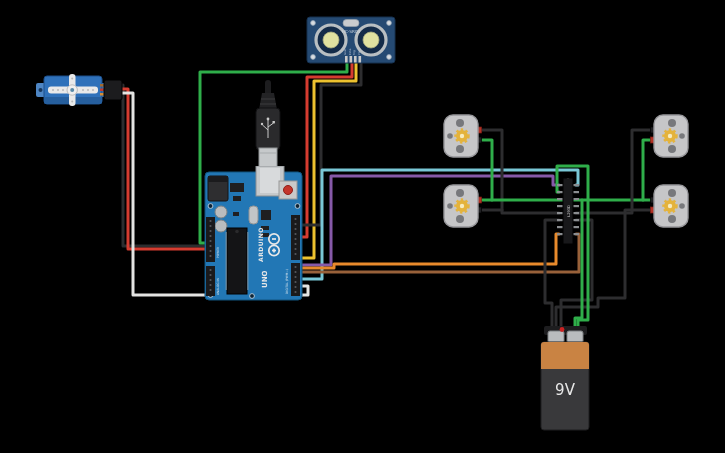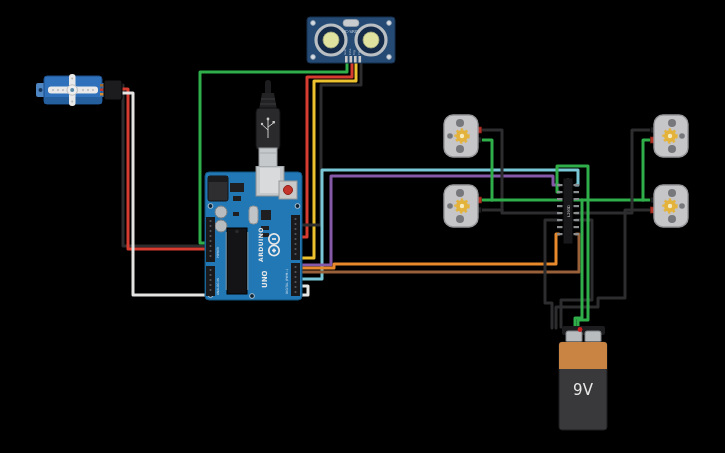--- a/index.html
+++ b/index.html
@@ -263,21 +263,21 @@
           <rect x="17" y="43" width="6" height="2.2"></rect>
         <rect x="17" y="50" width="6" height="2.2"></rect>
           <rect x="17" y="57" width="6" height="2.2"></rect>
       </g>
       <rect x="7" y="2" width="10" height="66" fill="#18181a" stroke="#000"></rect>
       <path d="M 10.5 2 A 2 2 0 0 0 13.5 2 Z" fill="#2e2e30"></path>
       <text transform="rotate(-90 12 35)" x="12" y="37" font-size="3.6" fill="#d8d8d8" text-anchor="middle">L293D</text>
     </svg>
   </div>
 
-  <div class="comp" style="left:556px;top:322px;">
+  <div class="comp" style="left:538px;top:322px;">
     <svg width="54" height="110" viewBox="0 0 54 110">
       <rect x="6" y="4" width="43" height="9" rx="2" fill="#1d1d1f"></rect>
       <rect x="10" y="9" width="16" height="12" rx="2" fill="#b9bcbe" stroke="#7e8184"></rect>
       <rect x="29" y="9" width="16" height="12" rx="2" fill="#b9bcbe" stroke="#7e8184"></rect>
       <circle cx="24" cy="7.5" r="2.4" fill="#cc2222"></circle>
       <rect x="3" y="20" width="48" height="88" rx="3" fill="#39393b" stroke="#1f1f21"></rect>
       <path d="M3 23 a3 3 0 0 1 3 -3 h42 a3 3 0 0 1 3 3 v24 h-48 z" fill="#c98343"></path>
       <text x="27" y="73" font-size="15" fill="#e8e8e8" text-anchor="middle" font-family="DejaVu Sans, sans-serif">9V</text>
     </svg>
   </div>

